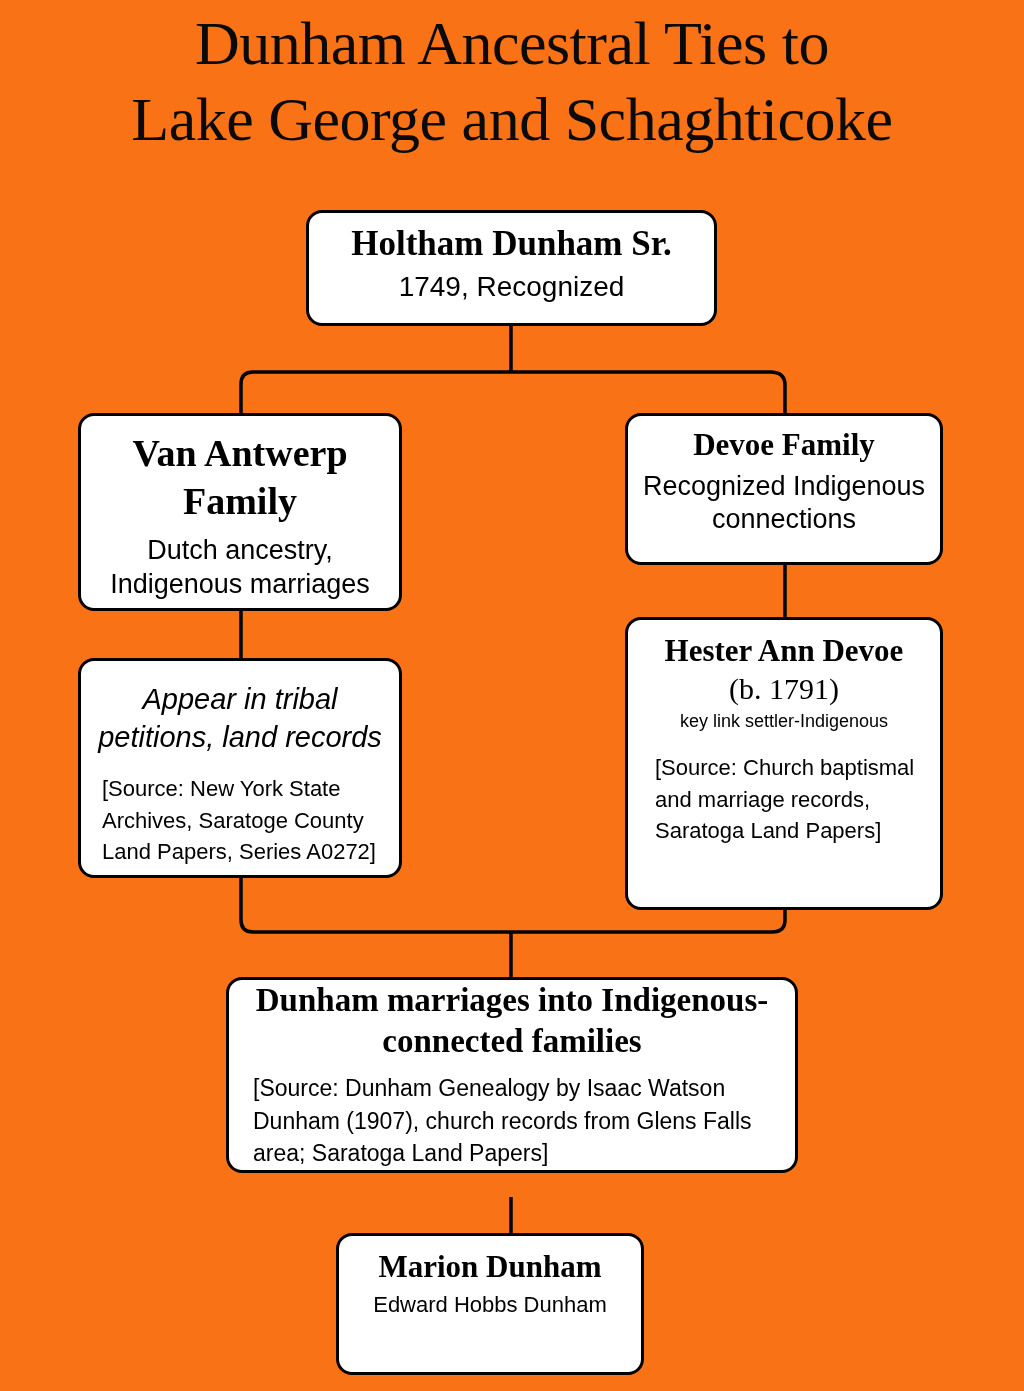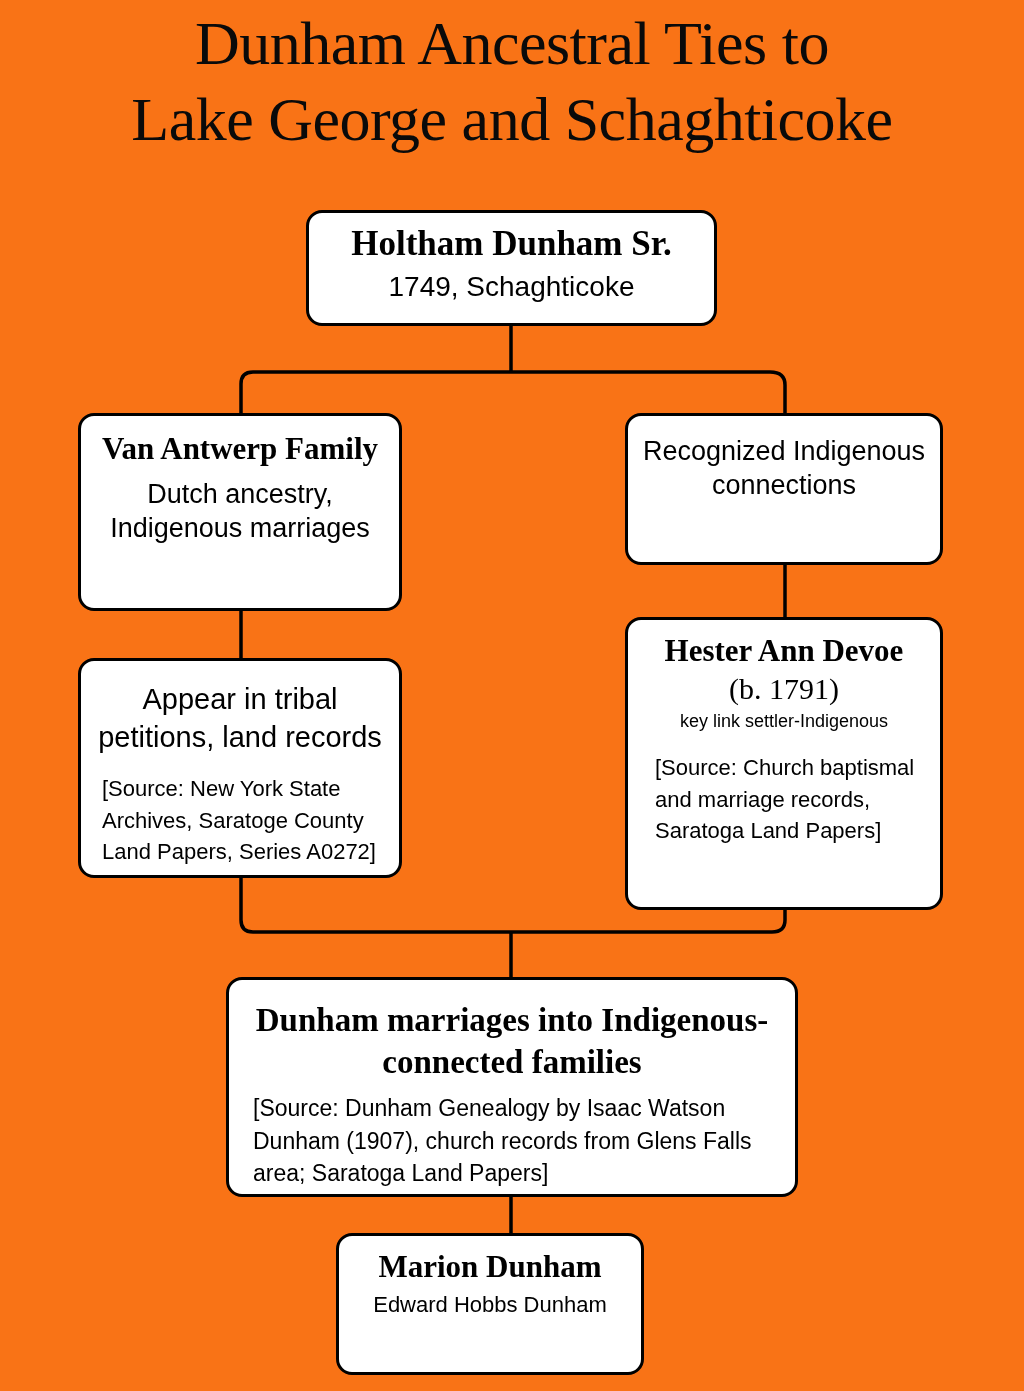--- a/index.html
+++ b/index.html
@@ -90,55 +90,56 @@
     left: 306px; top: 210px; width: 411px; height: 116px;
     padding-top: 11px;
   }
   #node-root .n-head { font-size: 35px; }
   #node-root .n-sub { font-size: 28px; margin-top: 7px; }
 
   #node-vanantwerp {
     left: 78px; top: 413px; width: 324px; height: 198px;
     padding-top: 14px;
   }
-  #node-vanantwerp .n-head { font-size: 31px; line-height: 1.25; }
+  #node-vanantwerp .n-head { font-size: 38px; line-height: 1.25; }
   #node-vanantwerp .n-sub { font-size: 27px; margin-top: 9px; line-height: 1.25; }
 
   #node-devoe {
     left: 625px; top: 413px; width: 318px; height: 152px;
     padding-top: 12px;
   }
   #node-devoe .n-head { font-size: 31px; }
   #node-devoe .n-sub { font-size: 27px; margin-top: 7px; line-height: 1.25; }
 
   #node-petitions {
     left: 78px; top: 658px; width: 324px; height: 220px;
     padding-top: 20px;
   }
-  #node-petitions .n-sub { font-size: 29px; line-height: 1.3; }
+  #node-petitions .n-sub { font-size: 29px; line-height: 1.3; font-style: italic; }
   #node-petitions .n-src {
     font-size: 22px; margin-top: 17px; padding-left: 21px; padding-right: 8px;
   }
 
   #node-hester {
     left: 625px; top: 617px; width: 318px; height: 293px;
     padding-top: 14px;
   }
   #node-hester .n-head { font-size: 31px; }
   #node-hester .n-sub.serif { font-size: 30px; margin-top: 2px; }
   #node-hester .n-sub.sans2 {
     font-size: 18px; margin-top: 4px; white-space: nowrap;
   }
   #node-hester .n-src {
     font-size: 22px; margin-top: 20px; padding-left: 27px; padding-right: 8px;
   }
 
   #node-marriages {
-    left: 226px; top: 977px; width: 572px; height: 220px;
-    padding-top: 20px;
+    left: 226px; top: 977px; width: 572px; height: 196px;
+    padding-top: 13px;
+    justify-content: flex-end;
   }
   #node-marriages .n-head { font-size: 33px; line-height: 1.26; }
   #node-marriages .n-src {
     font-size: 23px; margin-top: 9px; padding-left: 24px; padding-right: 12px;
   }
 
   #node-marion {
     left: 336px; top: 1233px; width: 308px; height: 142px;
     padding-top: 14px;
   }
@@ -168,29 +169,30 @@
 
       <path d="M241,878 L241,920 Q241,932 253,932 L772,932 Q785,932 785,920 L785,910"></path>
       <path d="M511,932 L511,977"></path>
 
       <path d="M511,1197 L511,1233"></path>
     </g>
   </svg>
 
   <div class="node" id="node-root">
     <div class="n-head">Holtham Dunham Sr.</div>
-    <div class="n-sub">1749,  Schaghticoke</div>
+    <div class="n-sub">1749,  Recognized</div>
   </div>
 
   <div class="node" id="node-vanantwerp">
     <div class="n-head wrap">Van Antwerp Family</div>
     <div class="n-sub">Dutch ancestry, Indigenous marriages</div>
   </div>
 
   <div class="node" id="node-devoe">
+    <div class="n-head">Devoe Family</div>
     <div class="n-sub">Recognized Indigenous connections</div>
   </div>
 
   <div class="node" id="node-petitions">
     <div class="n-sub">Appear in tribal petitions, land records</div>
     <div class="n-src">[Source: New York State Archives, Saratoge County Land Papers, Series A0272]</div>
   </div>
 
   <div class="node" id="node-hester">
     <div class="n-head">Hester Ann Devoe</div>

